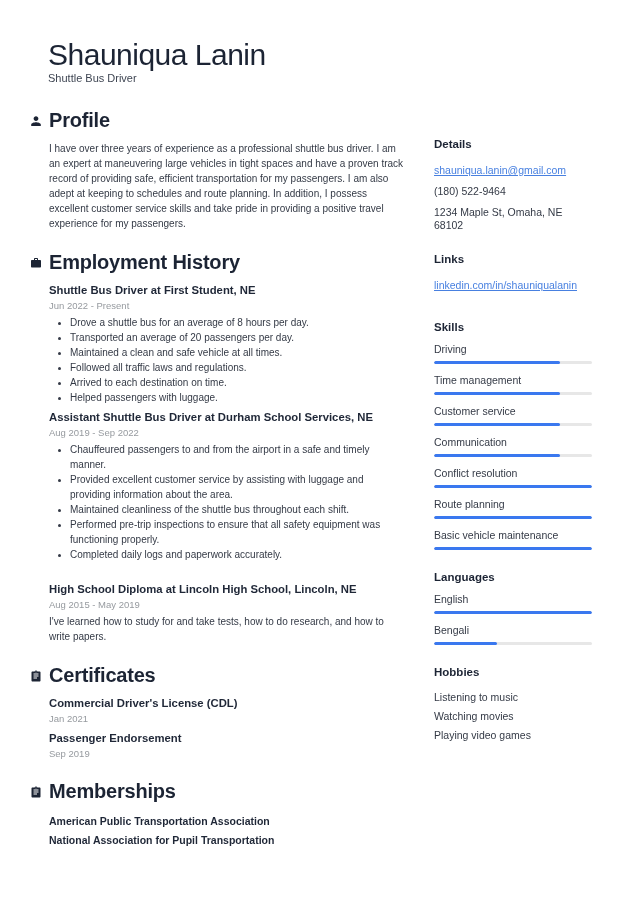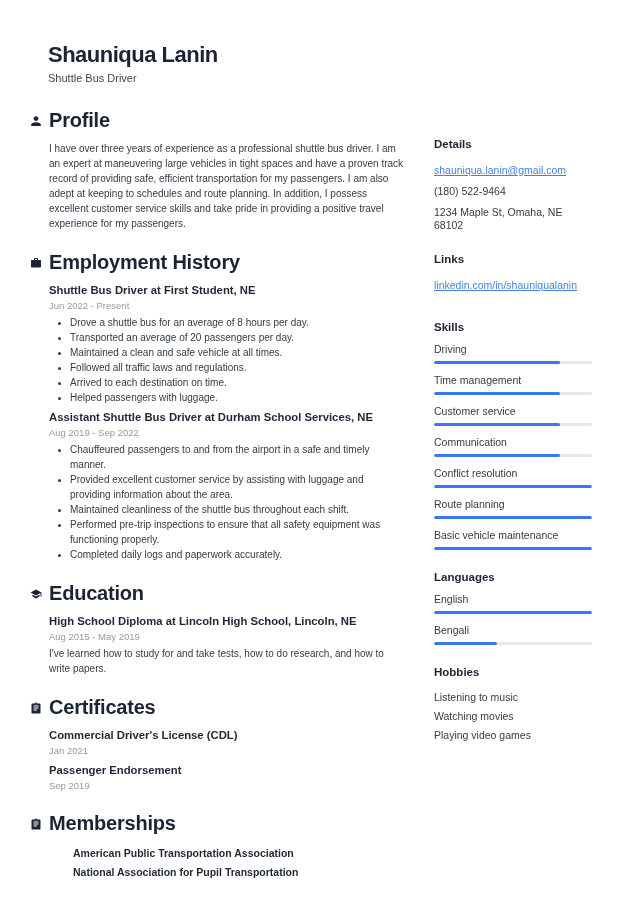--- a/index.html
+++ b/index.html
@@ -3,21 +3,21 @@
 <meta charset="utf-8">
 <style>
   * { box-sizing: border-box; margin: 0; padding: 0; }
   html, body { background: #ffffff; }
   .page {
     width: 640px; height: 905px; margin: 0 auto; background: #ffffff;
     font-family: "Liberation Sans", sans-serif; color: #343a46;
     position: relative; overflow: hidden;
   }
   .header { padding: 40px 48px 0 48px; }
-  .name { font-size: 22px; font-weight: 700; color: #1c2434; letter-spacing: -0.5px; line-height: 30px; }
+  .name { font-size: 30px; font-weight: 400; color: #1c2434; letter-spacing: -0.5px; line-height: 30px; }
   .subtitle { font-size: 11px; color: #3e4552; margin-top: 2px; }
 
   .columns { display: flex; padding: 25px 48px 0 30px; }
   .left { width: 374px; }
   .right { width: 158px; margin-left: auto; margin-top: 29px; }
 
   
   section.lsec { margin-bottom: 20px; }
   .sec-head { display: flex; align-items: center; gap: 7px; margin-bottom: 9px; }
   .sec-head .icon { width: 12px; height: 12px; flex: 0 0 12px; display: inline-flex; }
@@ -26,21 +26,21 @@
   .sec-body { margin-left: 19px; }
   .profile-text { font-size: 10px; line-height: 15px; color: #343a46; }
   .job { margin-bottom: 5px; }
   .job-title, .entry-title { font-size: 11.3px; font-weight: 700; color: #1f2737; line-height: 15px; }
   .date { font-size: 9.5px; color: #969a9f; margin-top: 2px; line-height: 12px; }
   ul.bullets { margin: 3px 0 2px 0; padding-left: 21px; }
   ul.bullets li { font-size: 10px; line-height: 15px; color: #343a46; }
   ul.bullets li::marker { font-size: 9px; color: #343a46; }
   .entry-desc { font-size: 10px; line-height: 15px; margin-top: 3px; }
   .cert { margin-bottom: 6px; }
-  .member-item { font-size: 10.5px; font-weight: 700; color: #1f2737; line-height: 18.5px; margin-left: 24px; }
+  .member-item { font-size: 10.5px; font-weight: 700; color: #1f2737; line-height: 18.5px; }
 
   
   .rsec { margin-bottom: 21px; }
   .rsec h4 { font-size: 11.5px; font-weight: 700; color: #1c2434; margin-bottom: 10px; }
   .detail-line { font-size: 10.5px; line-height: 13px; margin-bottom: 8px; color: #343a46; }
   a.blue-link { color: #4880e0; text-decoration: underline; font-size: 10.5px; line-height: 13px; display: inline-block; margin-bottom: 8px; cursor: pointer; }
   .meter-item { margin-bottom: 10px; }
   .meter-item .meter-label { font-size: 10.5px; color: #343a46; line-height: 13px; margin-bottom: 5px; }
   .bar { width: 100%; height: 3px; background: #e7e7e7; border-radius: 2px; overflow: hidden; }
   .bar-fill { height: 100%; background: #3a78ef; border-radius: 2px; }
@@ -103,28 +103,20 @@
               <li>Provided excellent customer service by assisting with luggage and providing information about the area.</li>
               <li>Maintained cleanliness of the shuttle bus throughout each shift.</li>
               <li>Performed pre-trip inspections to ensure that all safety equipment was functioning properly.</li>
               <li>Completed daily logs and paperwork accurately.</li>
             </ul>
           </div>
         </div>
       </section>
 
       <section class="lsec">
-        <div class="sec-head">
-          <span class="icon">
-            <svg viewBox="0 0 24 24">
-                <path d="M5 13.18v4L12 21l7-3.82v-4L12 17l-7-3.82zM12 3L1 9l11 6 9-4.91V17h2V9L12 3z"></path>
-              </svg>
-          </span>
-          <h2>Education</h2>
-        </div>
         <div class="sec-body">
           <div class="edu-entry">
             <div class="entry-title">High School Diploma at Lincoln High School, Lincoln, NE</div>
             <div class="date">Aug 2015 - May 2019</div>
             <p class="entry-desc">I've learned how to study for and take tests, how to do research, and how to write papers.</p>
           </div>
         </div>
       </section>
 
       <section class="lsec">

